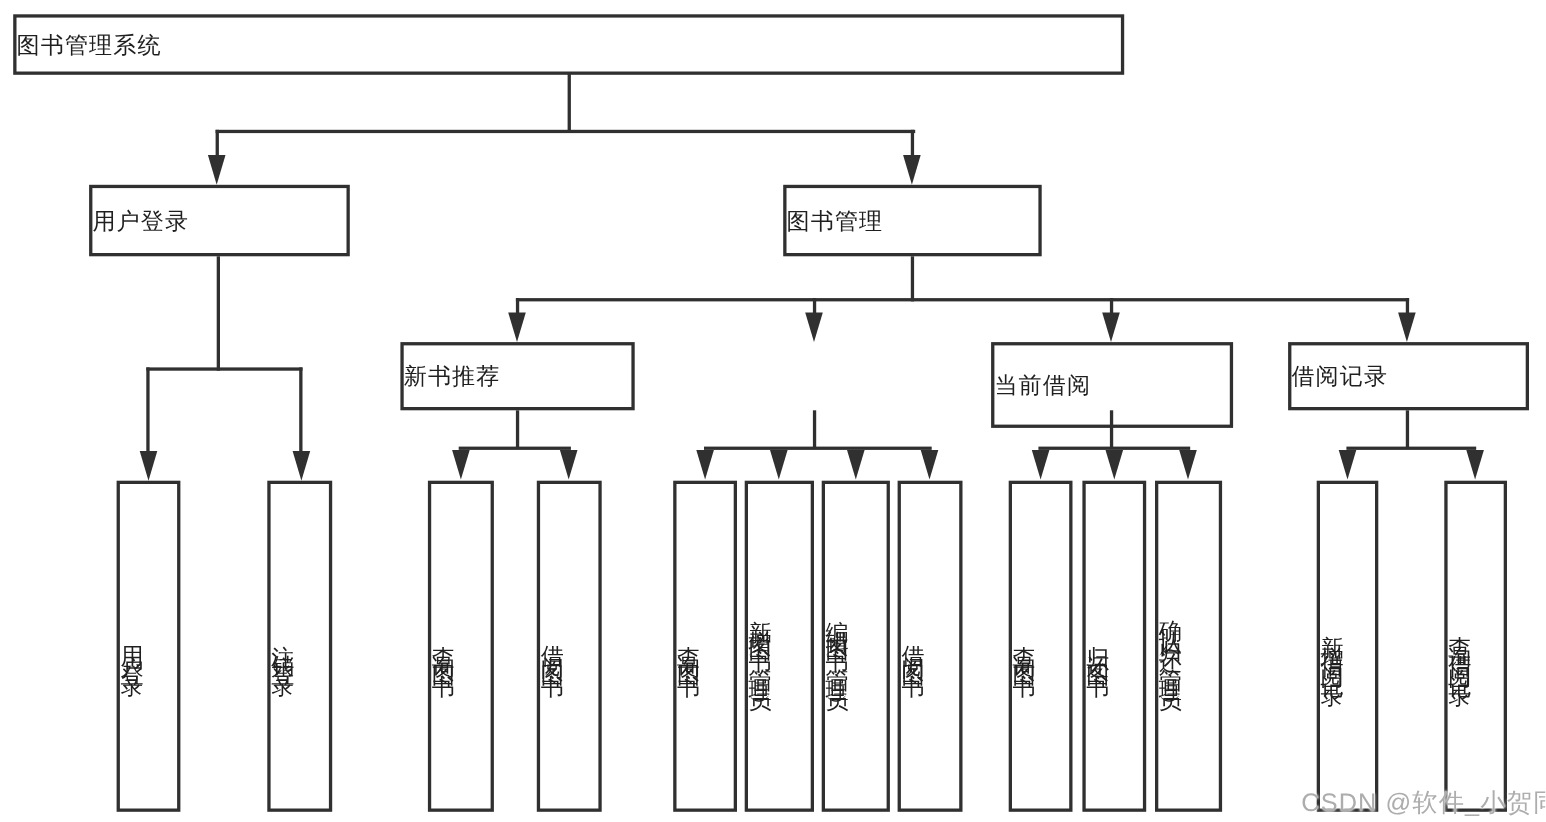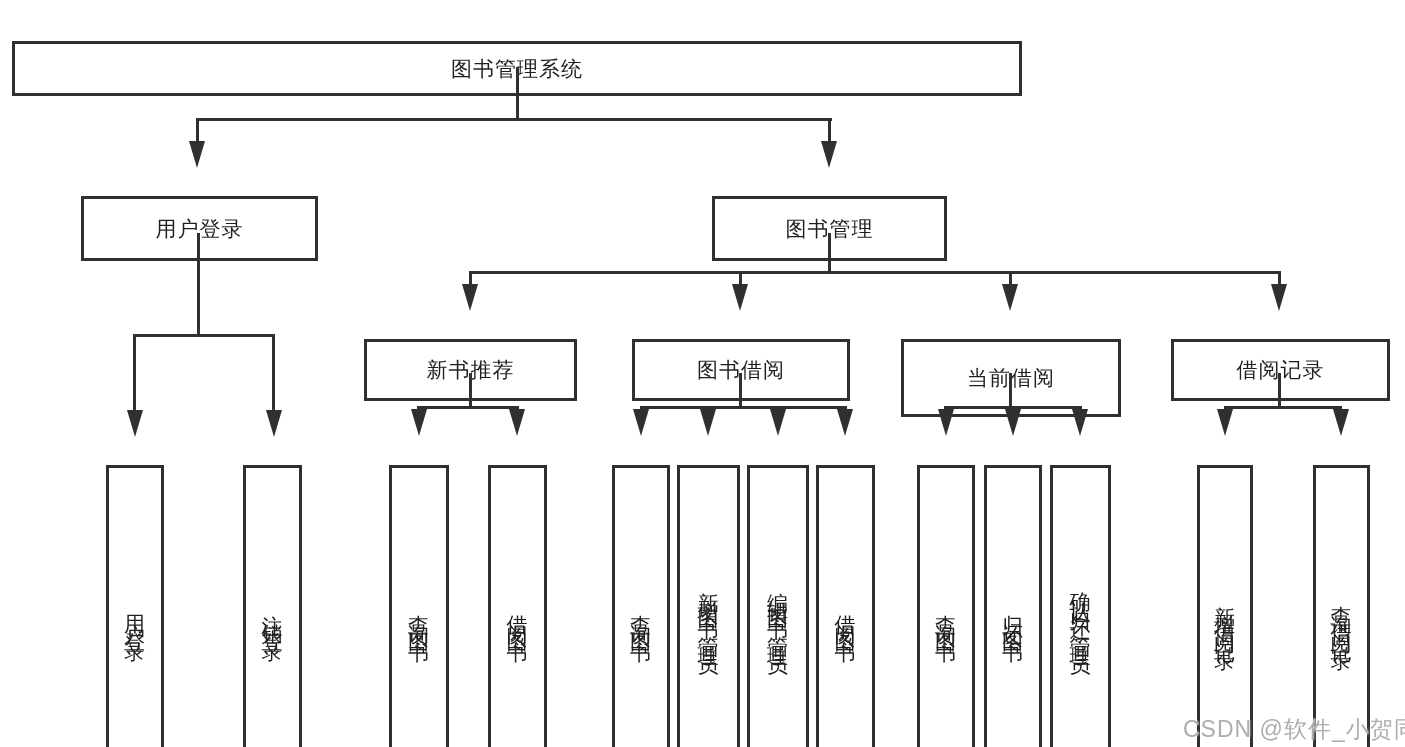--- a/index.html
+++ b/index.html
@@ -4,23 +4,22 @@
 <style>
   :root{
     --line:#303030; --text:#1f1f1f; --bg:#ffffff; --box-fill:#ffffff; --watermark:#adadad;
   }
   html,body{margin:0;padding:0;background:var(--bg);}
   body{font-family:"Liberation Sans","DejaVu Sans",sans-serif;}
   .stage{position:relative;width:1405px;height:747px;background:var(--bg);overflow:hidden;}
 
   .box{
     position:absolute;box-sizing:border-box;background:var(--box-fill);
-    border:3px solid var(--line);display:flex;align-items:center;justify-content:center;
+    border:3px solid var(--line);display:flex;align-items:center;justify-content:flex-start;
     color:var(--text);
-    margin-top:28px;
   }
   .hbox{font-size:21px;letter-spacing:1px;white-space:nowrap;}
   .vbox .vtext{
     writing-mode:vertical-rl;text-orientation:mixed;
     font-size:21px;letter-spacing:9px;line-height:1;color:var(--text);
   }
   .line{position:absolute;background:var(--line);}
   .arrow{
     position:absolute;width:0;height:0;
     border-left:8px solid transparent;border-right:8px solid transparent;
@@ -65,23 +64,20 @@
 
   <div class="box hbox" id="n-user">
     <span>用户登录</span>
   </div>
   <div class="box hbox" id="n-c1">
     <span>新书推荐</span>
   </div>
 
   <div class="box hbox" id="n-mgmt">
     <span>图书管理</span>
-  </div>
-  <div class="box hbox" id="n-c2">
-    <span>图书借阅</span>
   </div>
   <div class="box hbox" id="n-c3">
     <span>当前借阅</span>
   </div>
   <div class="box hbox" id="n-c4">
     <span>借阅记录</span>
   </div>
 
   <div class="box vbox" id="n-u1">
     <span class="vtext">用户登录</span>

